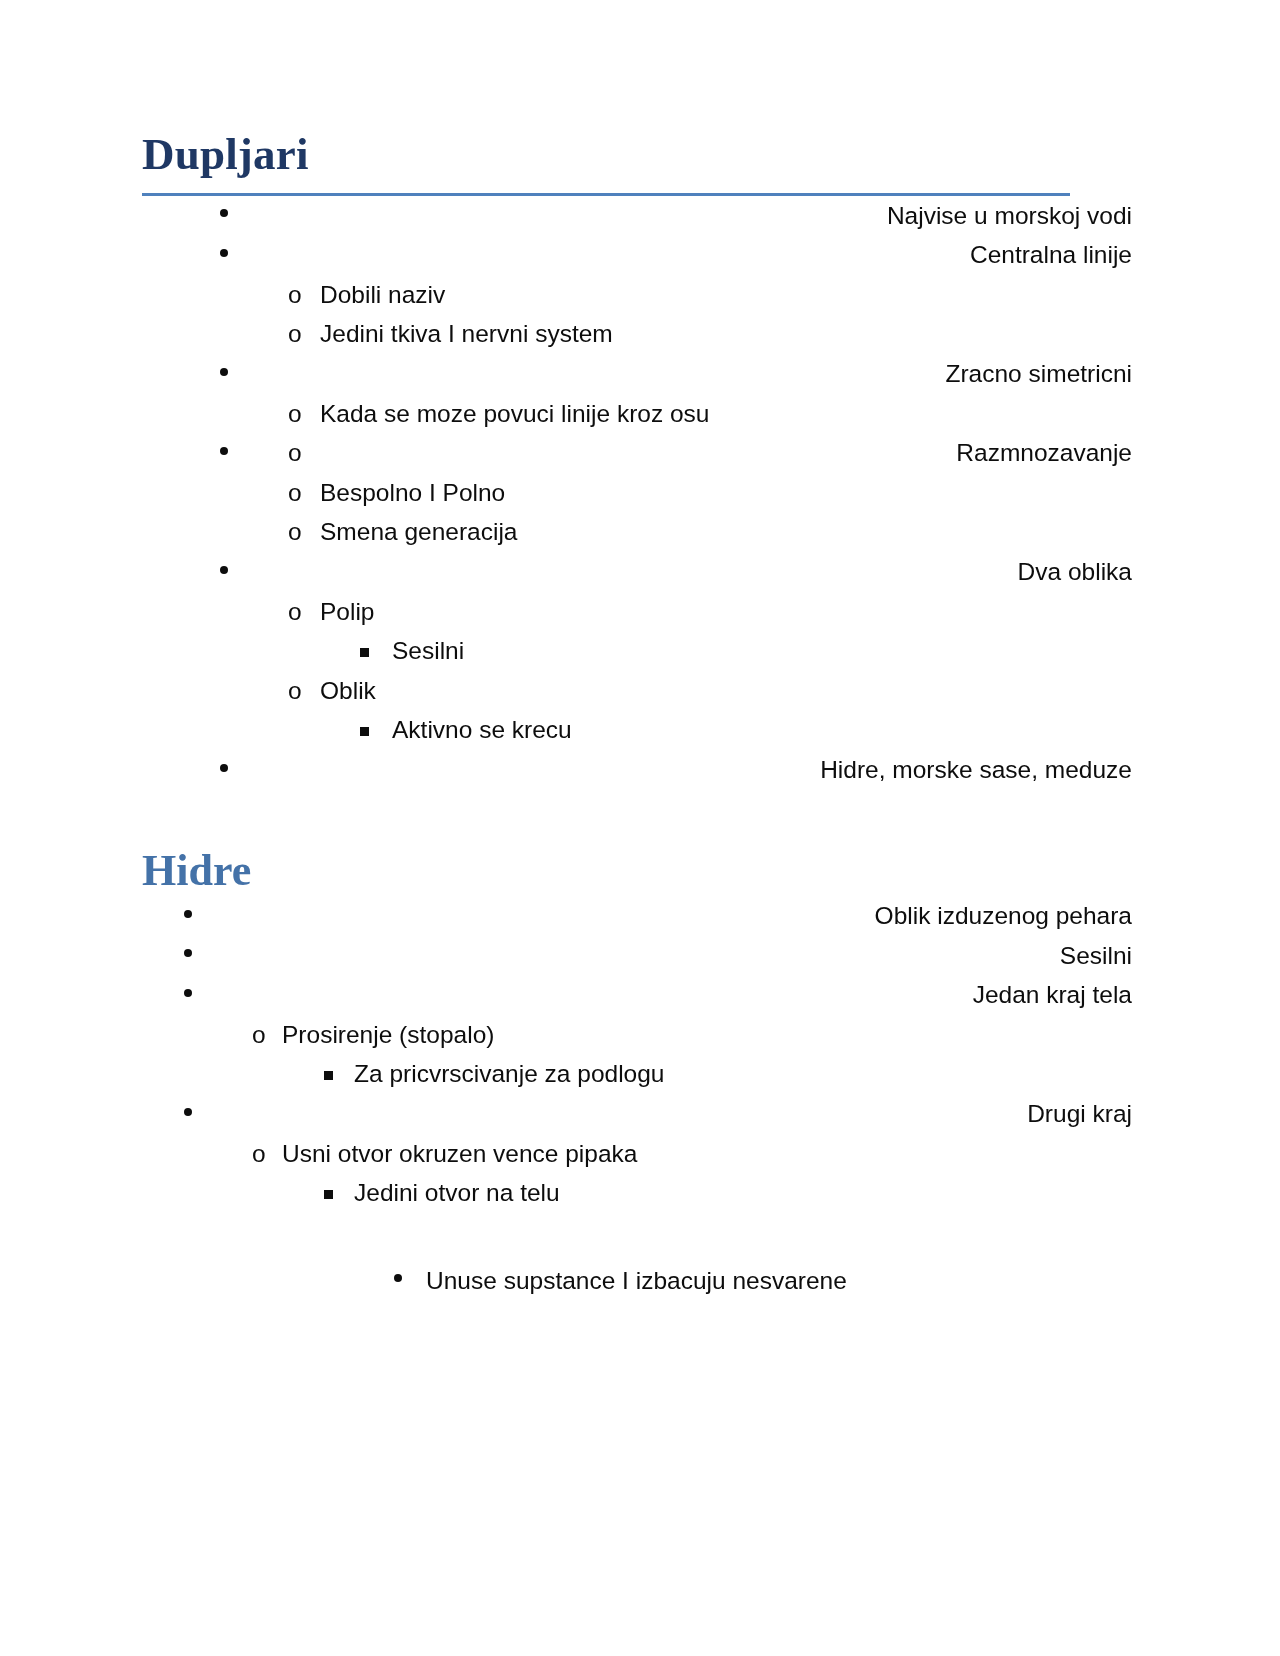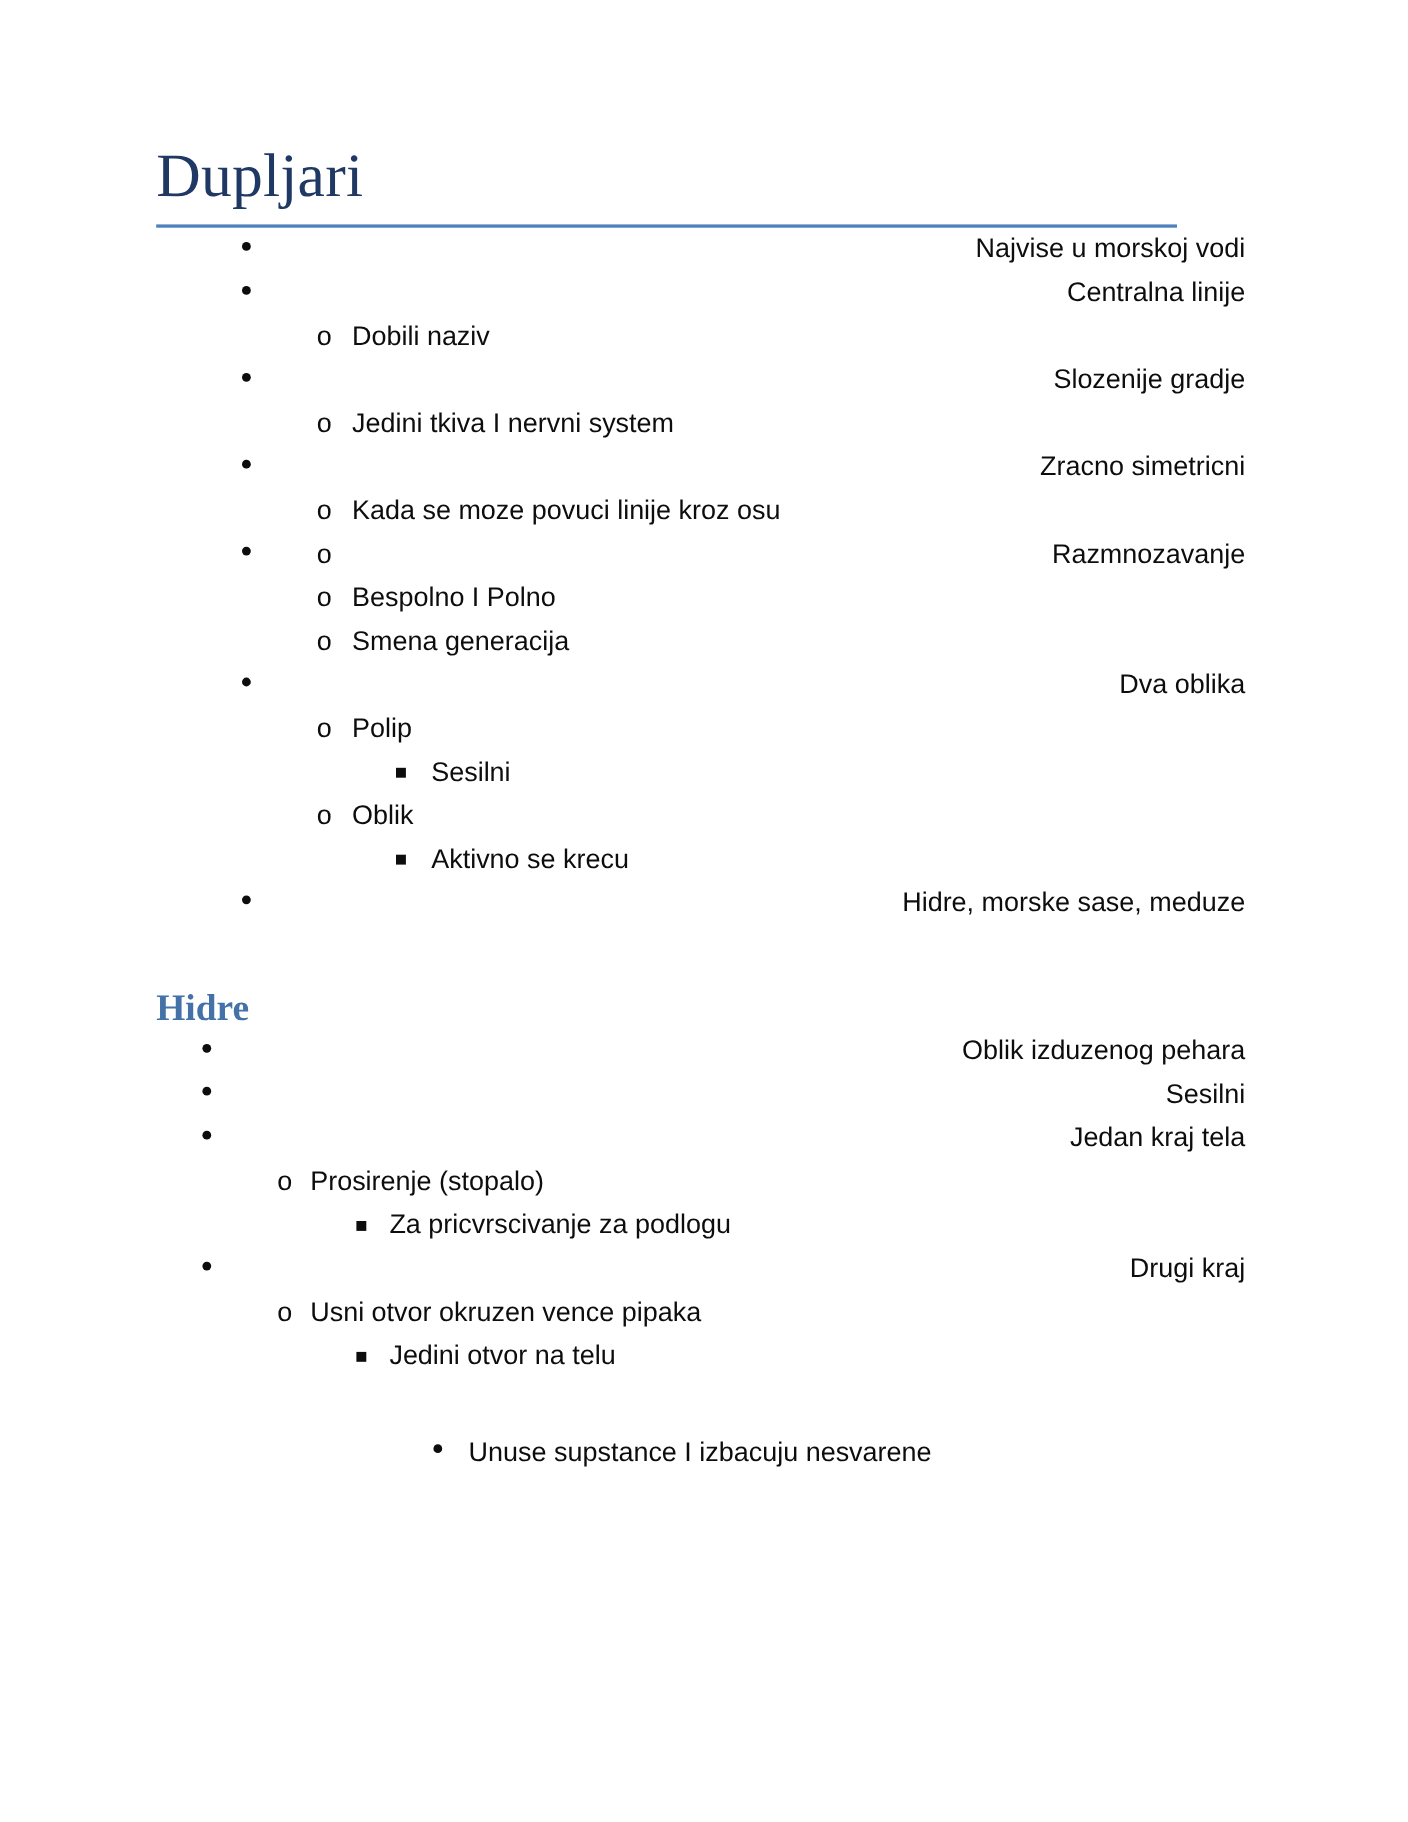--- a/index.html
+++ b/index.html
@@ -29,35 +29,35 @@
   .content {
     position: absolute;
     left: 142px;
     top: 130px;
     width: 990px;
   }
 
   
   .doc-title {
     font-family: "Liberation Serif", "DejaVu Serif", serif;
-    font-size: 56px;
+    font-size: 45px;
     line-height: 1.08;
-    font-weight: 400;
+    font-weight: 700;
     color: #1F3864;
     letter-spacing: 0.2px;
     margin: 0;
     padding: 0 0 14px 0;
     border-bottom: 3px solid #4F81BD;
     width: 928px;
   }
 
   
   .sub-title {
     font-family: "Liberation Serif", "DejaVu Serif", serif;
-    font-size: 34px;
+    font-size: 44px;
     font-weight: bold;
     color: #4472A8;
     margin: 0;
     padding: 0;
     line-height: 1.15;
   }
 
   
   ul.lvl {
     list-style: none;
@@ -166,24 +166,20 @@
       <li class="item l1">
         <span class="marker"><span class="dot"></span></span>
         <span>Centralna linije</span>
       </li>
 
       <li class="item l2">
         <span class="marker">o</span>
         <span>Dobili naziv</span>
       </li>
 
-      <li class="item l1">
-        <span class="marker"><span class="dot"></span></span>
-        <span>Slozenije gradje</span>
-      </li>
 
       <li class="item l2">
         <span class="marker">o</span>
         <span>Jedini tkiva I nervni system</span>
       </li>
 
       <li class="item l1">
         <span class="marker"><span class="dot"></span></span>
         <span>Zracno simetricni</span>
       </li>

